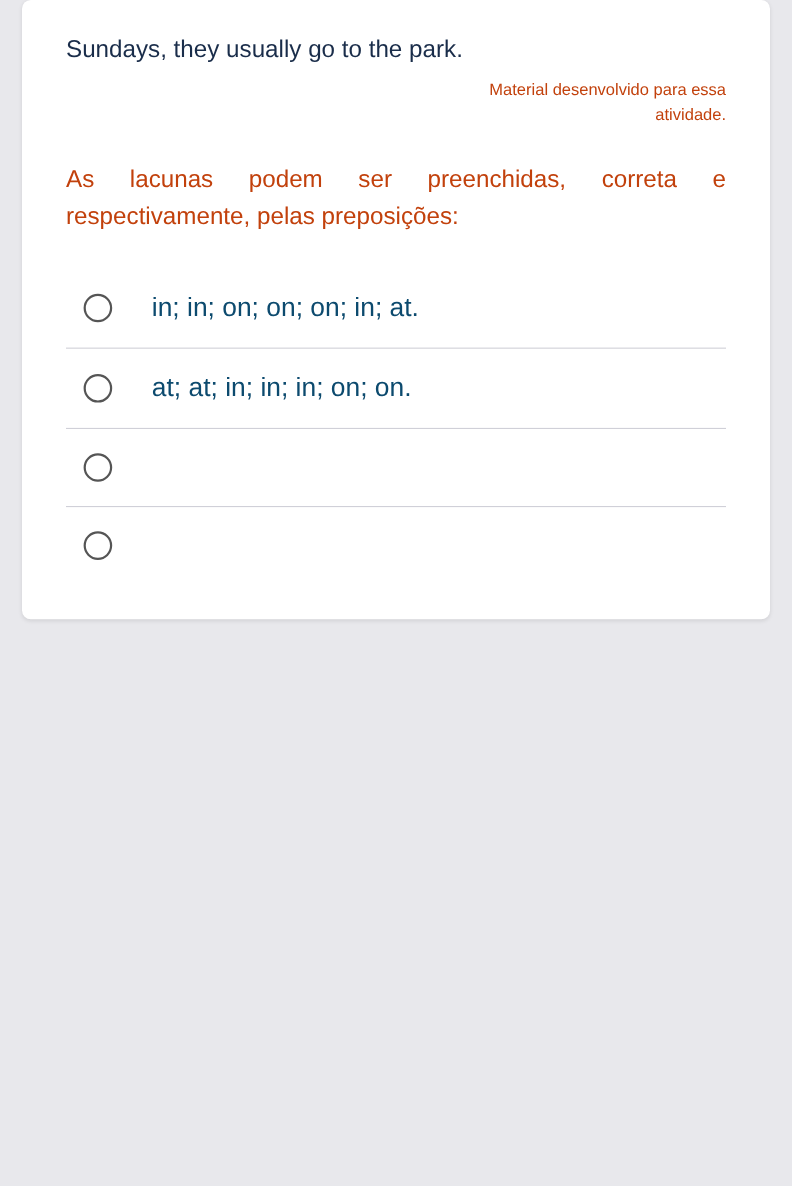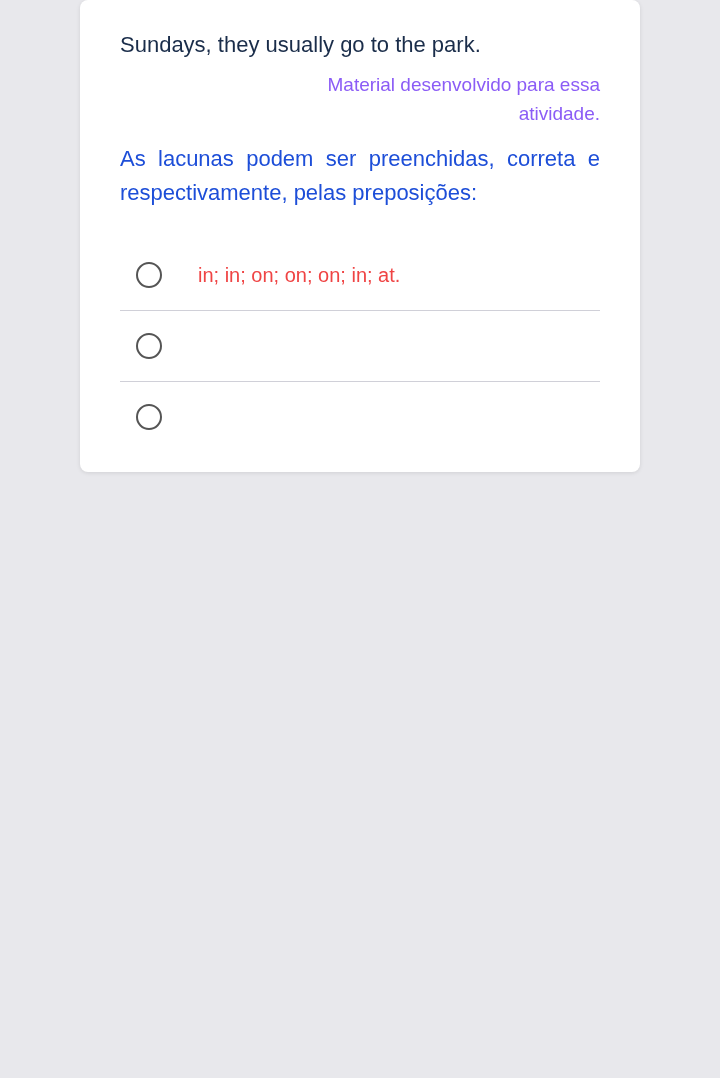--- a/index.html
+++ b/index.html
@@ -13,46 +13,46 @@
       font-family: Arial, sans-serif;
       display: flex;
       justify-content: center;
       align-items: flex-start;
       min-height: 100vh;
       padding: 0;
     }
 
     .card {
       background: #ffffff;
-      width: 560px;
+      width: 680px;
       margin: 0 auto;
-      padding: 28px 40px 20px 40px;
+      padding: 28px 40px 32px 40px;
       border-radius: 8px;
       box-shadow: 0 1px 4px rgba(0,0,0,0.1);
     }
 
     .intro-text {
       font-size: 22px;
       color: #1a2d4a;
       line-height: 1.5;
       text-align: justify;
       margin-bottom: 10px;
     }
 
     .material-note {
-      font-size: 19px;
-      color: #8b5cf6;
+      font-size: 15px;
+      color: #c2410c;
       text-align: right;
-      margin-bottom: 14px;
+      margin-bottom: 30px;
       line-height: 1.5;
     }
 
     .question-text {
       font-size: 22px;
-      color: #1d4ed8;
+      color: #c2410c;
       line-height: 1.55;
       text-align: justify;
       margin-bottom: 30px;
     }
 
     .options-list {
       list-style: none;
       padding: 0;
       margin: 0;
     }
@@ -74,22 +74,22 @@
       height: 26px;
       border-radius: 50%;
       border: 2px solid #555;
       background: #fff;
       flex-shrink: 0;
       margin-right: 36px;
       display: inline-block;
     }
 
     .option-label {
-      font-size: 20px;
-      color: #ef4444;
+      font-size: 24px;
+      color: #0c4a6e;
     }
   </style>
 </head>
 <body>
 
 <div class="card">
 
   <p class="intro-text">Sundays, they usually go to the park.</p>
 
   <div class="material-note">
@@ -99,19 +99,23 @@
 
   <p class="question-text">As lacunas podem ser preenchidas, correta e respectivamente, pelas preposições:</p>
 
   <ul class="options-list">
   <li class="option-item">
         <span class="radio-circle"></span>
         <span class="option-label">in; in; on; on; on; in; at.</span>
       </li>
       <li class="option-item">
         <span class="radio-circle"></span>
+        <span class="option-label">at; at; in; in; in; on; on.</span>
+      </li>
+      <li class="option-item">
+        <span class="radio-circle"></span>
       </li>
       <li class="option-item">
         <span class="radio-circle"></span>
       </li>
     </ul>
 
 </div>
 
 </body></html>

